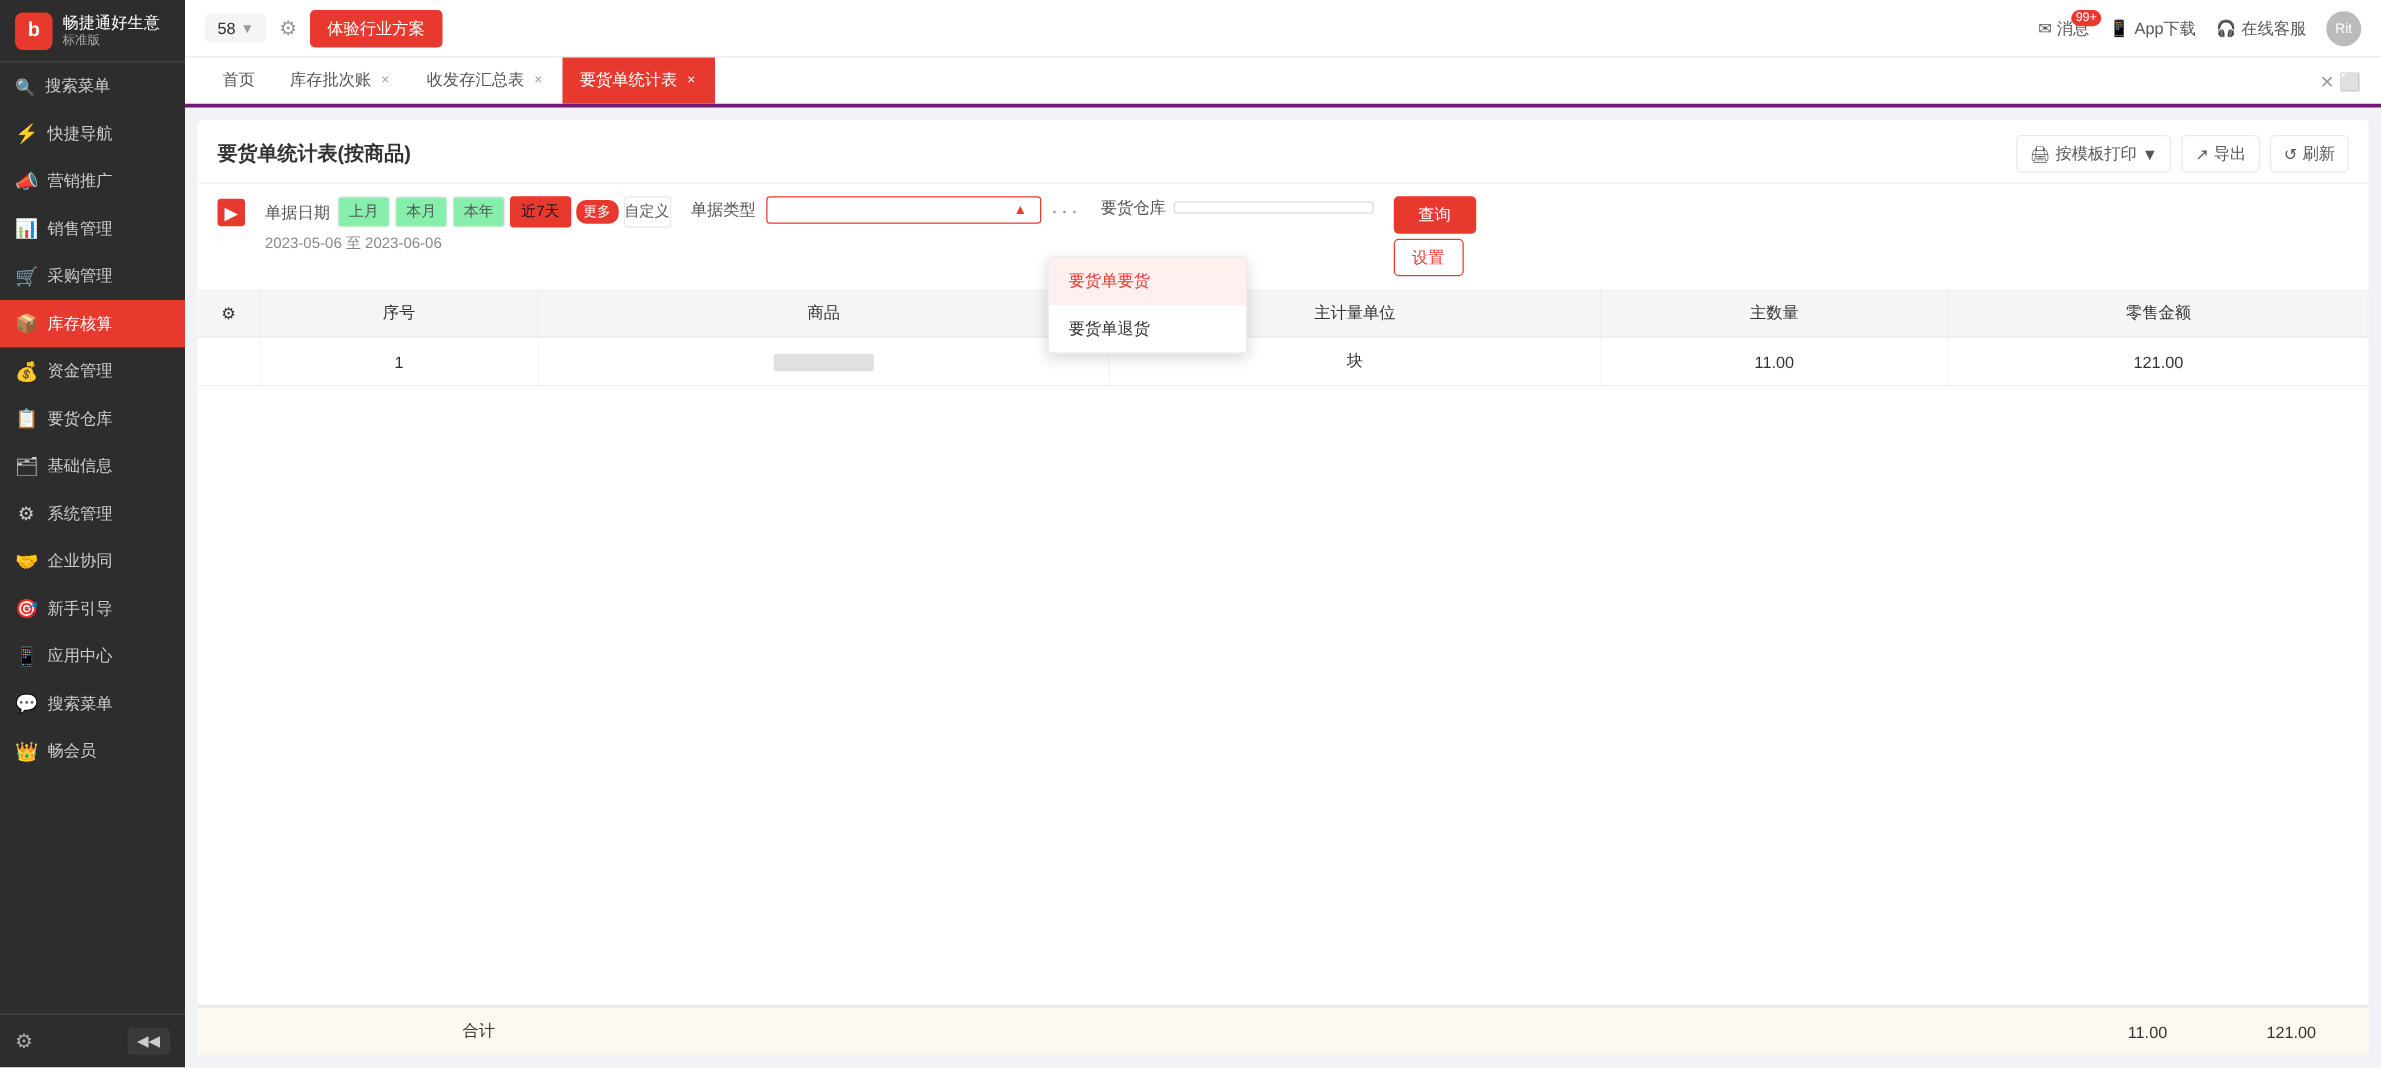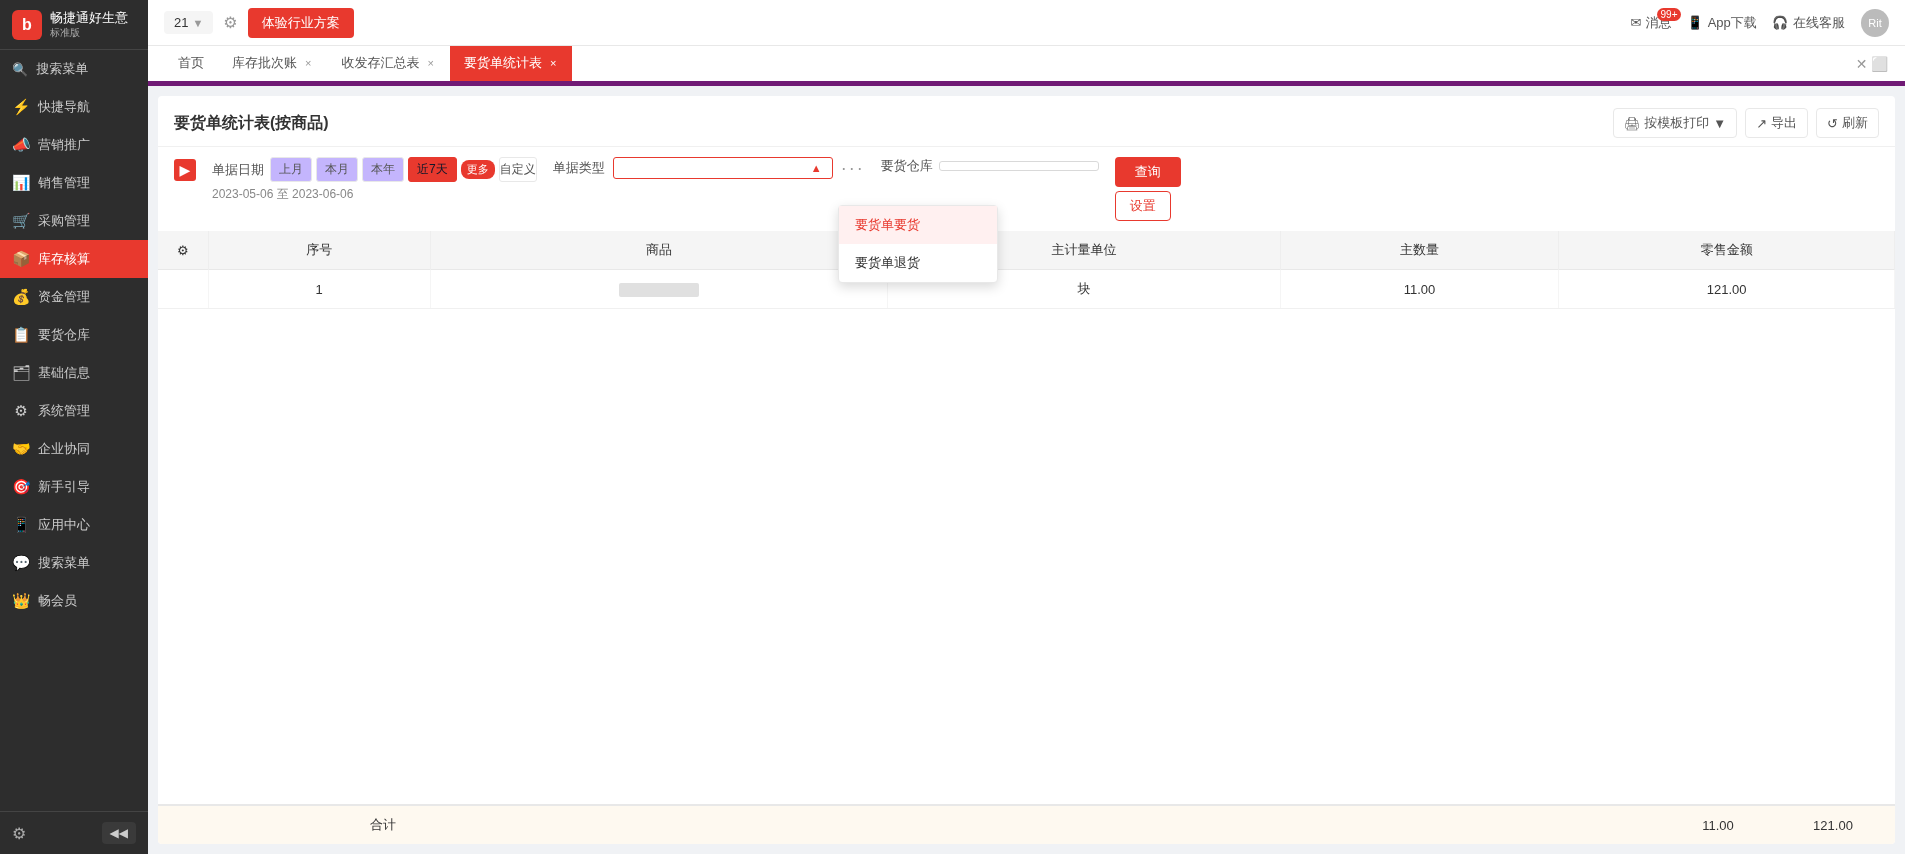--- a/index.html
+++ b/index.html
@@ -160,21 +160,21 @@
       background: #ddd;
       border-radius: 50%;
     }
 
     
     .tabs-bar {
       background: white;
       display: flex;
       align-items: center;
       padding: 0 16px;
-      border-bottom: 5px solid #701a75;
+      border-bottom: 3px solid #701a75;
       height: 40px;
       flex-shrink: 0;
     }
     .tab-item {
       display: flex;
       align-items: center;
       gap: 4px;
       padding: 0 14px;
       height: 100%;
       font-size: 13px;
@@ -289,21 +289,21 @@
       gap: 4px;
       align-items: center;
     }
     .date-tab {
       padding: 3px 8px;
       border: 1px solid #e8e8e8;
       border-radius: 3px;
       cursor: pointer;
       font-size: 12px;
       color: #555;
-      background: #c4b5fd;
+      background: #86efac;
     }
     .date-tab.active { background: #e8392e; color: #0f172a; border-color: #e8392e; }
     .date-range-more {
       background: #e8392e;
       color: white;
       padding: 2px 6px;
       border-radius: 8px;
       font-size: 11px;
       cursor: pointer;
     }
@@ -533,21 +533,21 @@
       <span>◀◀</span>
     </div>
   </div>
 </div>
 
 <div class="main">
 
   <div class="top-header">
     <div class="header-left">
       <div class="header-store-select">
-        <span>21</span>
+        <span>58</span>
         <span class="chevron">▼</span>
       </div>
       <span class="header-settings">⚙</span>
       <button class="header-trial-btn">体验行业方案</button>
     </div>
     <div class="header-right">
       <div class="header-right-item">
         <span>✉</span>
         <span>消息</span>
         <span class="badge">99+</span>

